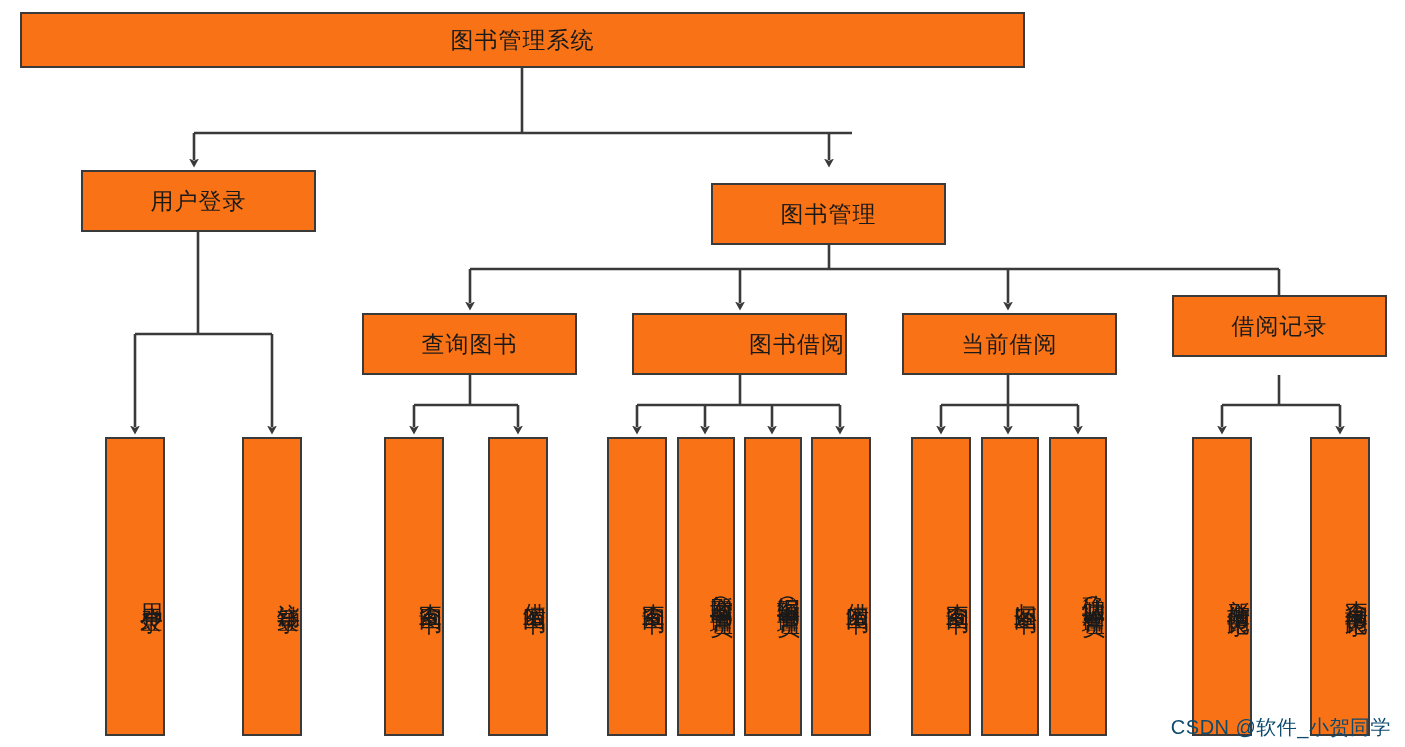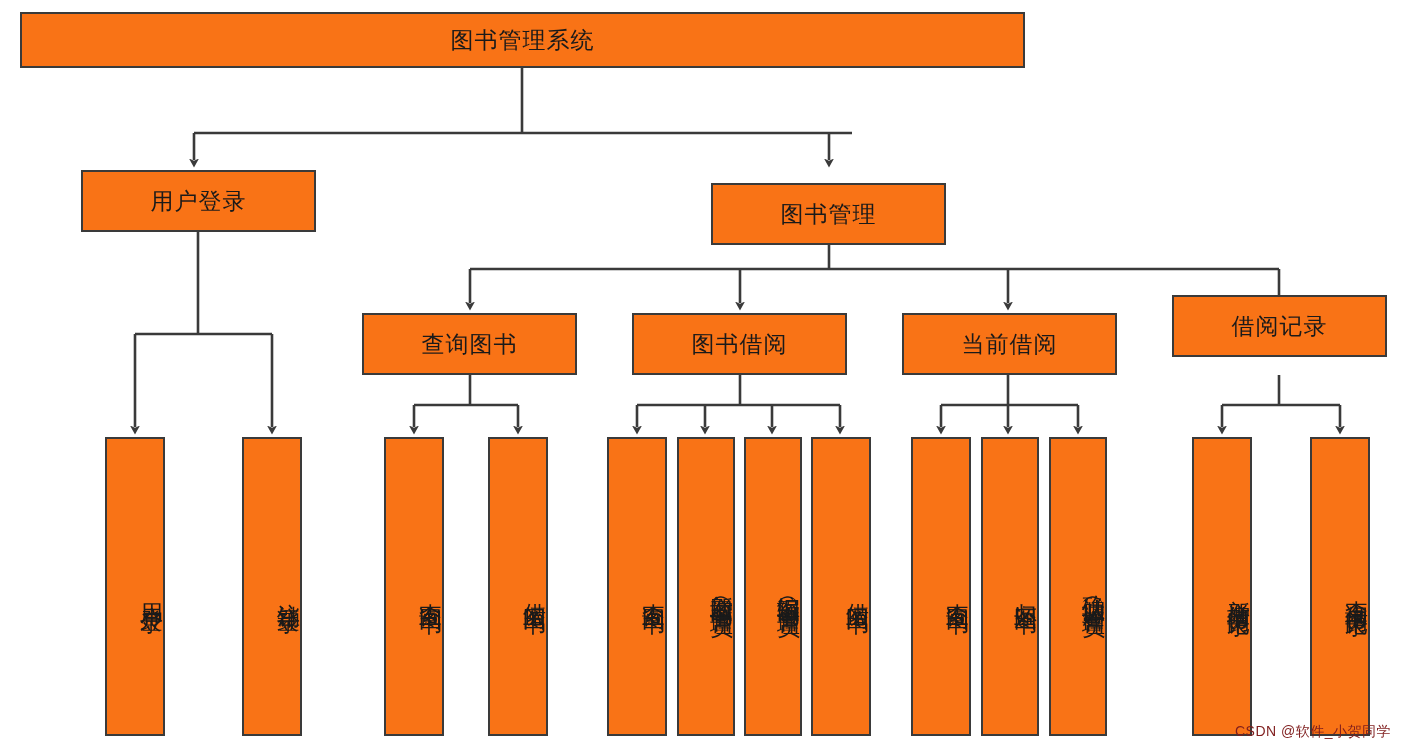--- a/index.html
+++ b/index.html
@@ -37,22 +37,22 @@
     align-items:flex-start;
     justify-content:center;
     line-height:1;
   }
   .node.v.topalign{align-items:flex-start;}
 
   .watermark{
     position:absolute;
     right:14px;
     bottom:6px;
-    font-size:14px;
-    color:#7f1d1d;
+    font-size:20px;
+    color:#0c4a6e;
     white-space:nowrap;
     z-index:6;
     letter-spacing:0.5px;
   }
 </style>
 </head>
 <body>
 
 <svg id="diagram" viewBox="0 0 1405 747" xmlns="http://www.w3.org/2000/svg">
   <defs>
@@ -111,21 +111,21 @@
 <div class="node h" style="left:81px;top:170px;width:235px;height:62px;">
   <span>用户登录</span>
 </div>
 <div class="node h" style="left:711px;top:170px;width:235px;height:62px;margin-top:13px;">
   <span>图书管理</span>
 </div>
 
 <div class="node h" style="left:362px;top:313px;width:215px;height:62px;">
   <span>查询图书</span>
 </div>
-<div class="node h" style="left:632px;top:313px;width:215px;height:62px;">
+<div class="node h" style="left:632px;top:313px;width:215px;height:62px;justify-content:flex-end;">
   <span>图书借阅</span>
 </div>
 <div class="node h" style="left:902px;top:313px;width:215px;height:62px;">
   <span>当前借阅</span>
 </div>
 <div class="node h" style="left:1172px;top:295px;width:215px;height:62px;">
   <span>借阅记录</span>
 </div>
 
 <div class="node v" style="left:105px;top:437px;width:60px;height:299px;">

